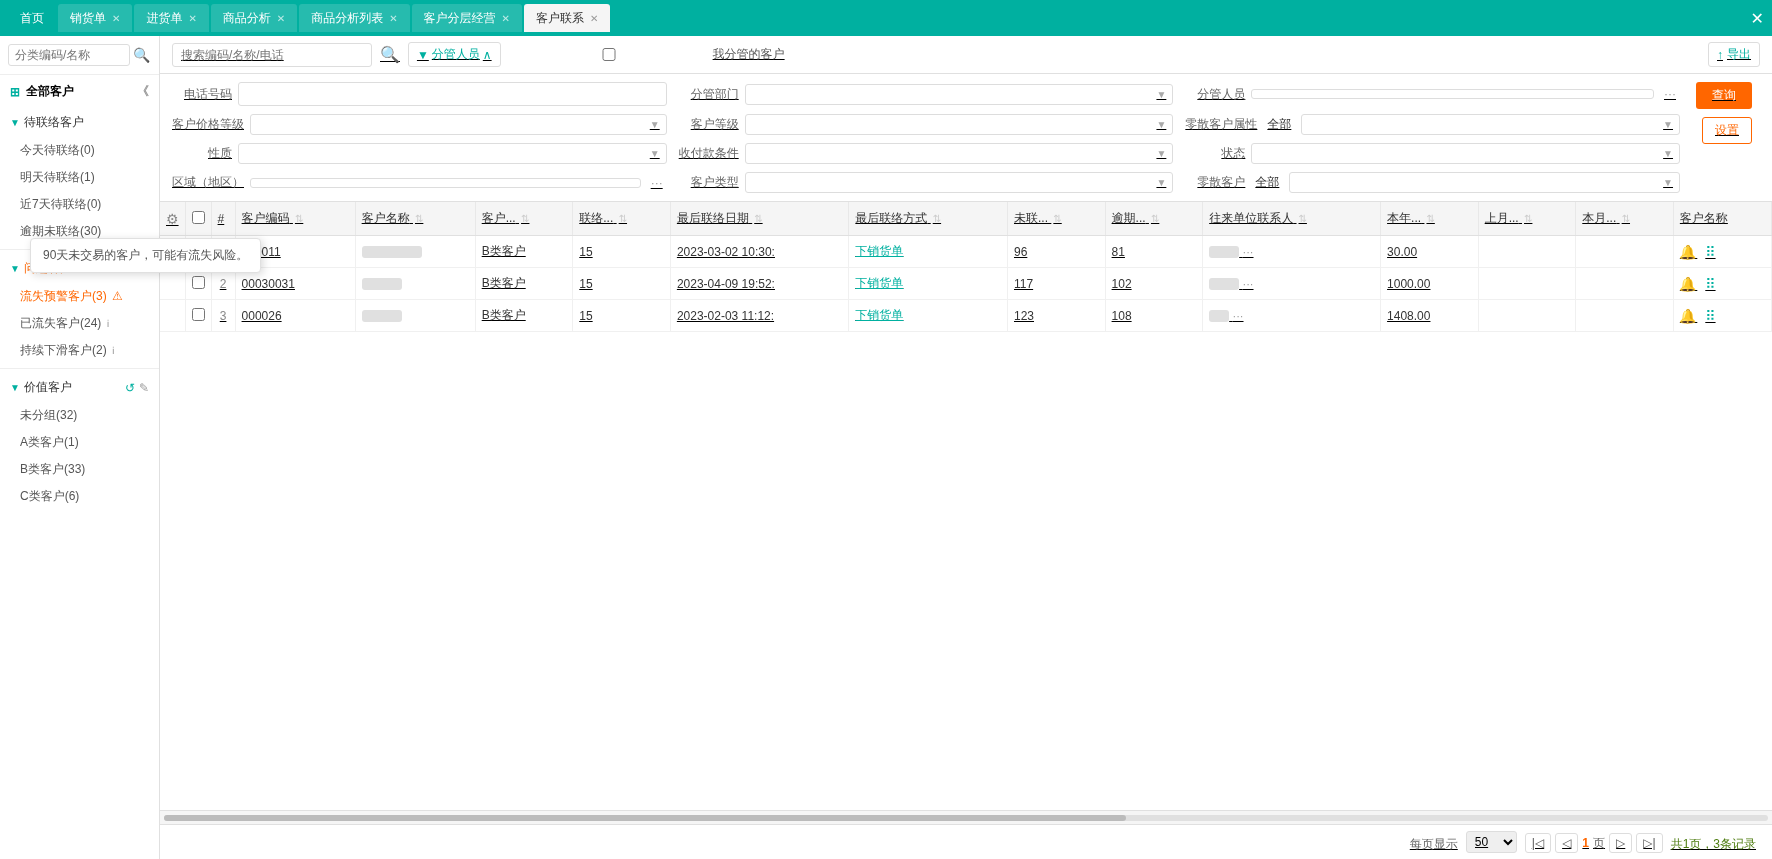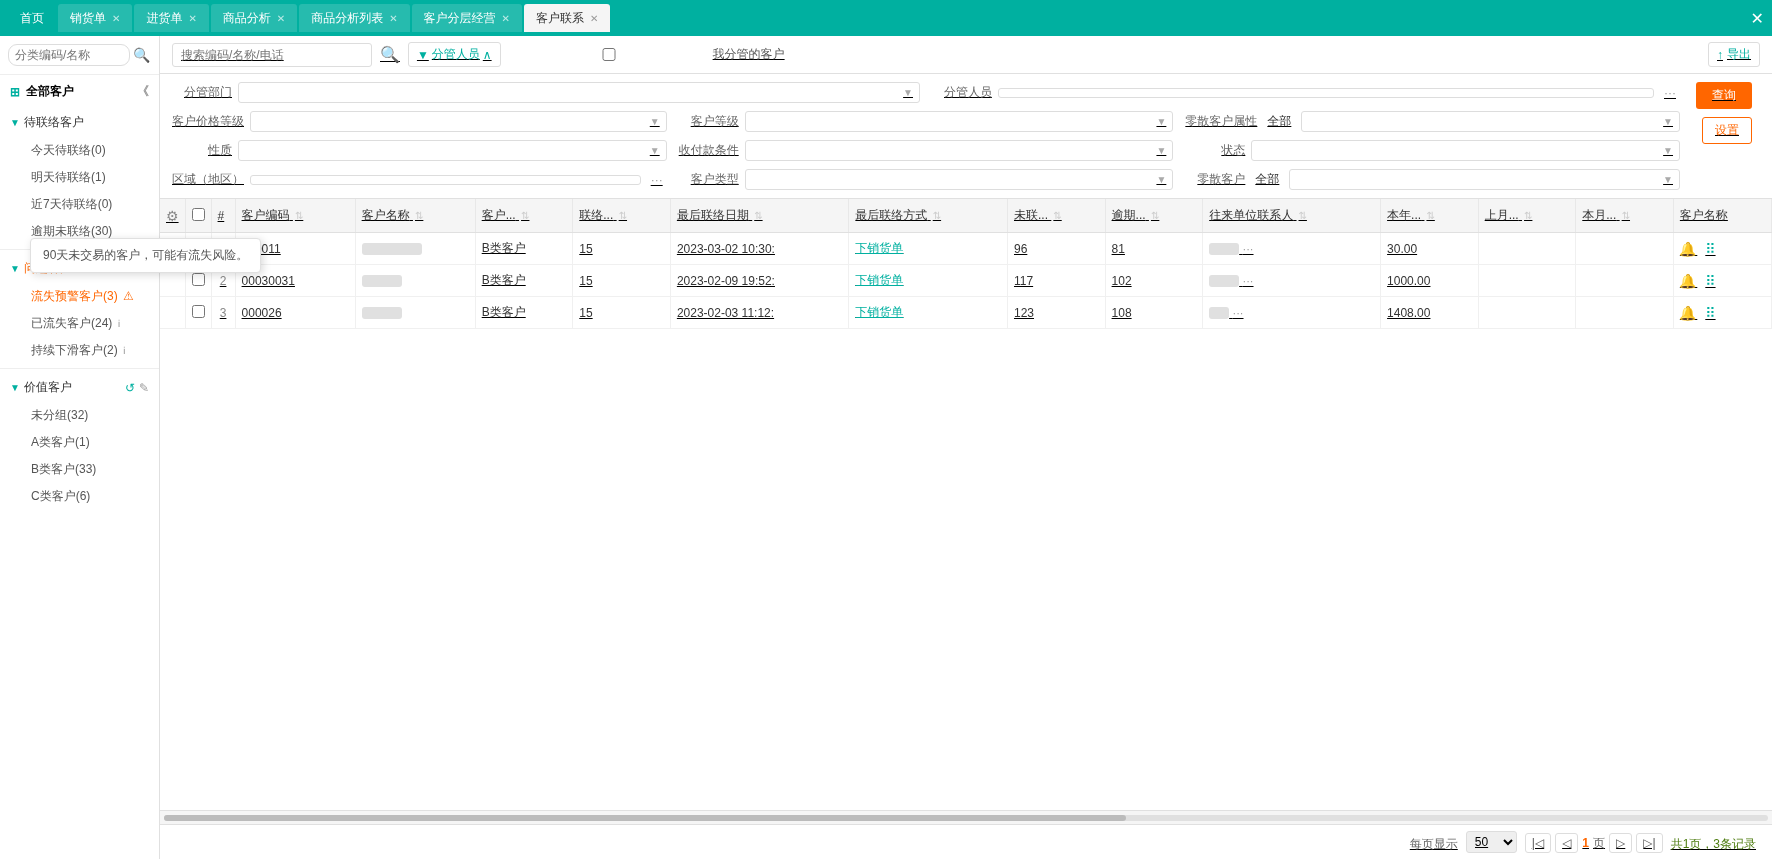--- a/index.html
+++ b/index.html
@@ -28,42 +28,42 @@
 
     
     .sidebar {
       width: 160px; background: white; border-right: 1px solid #e0e0e0;
       display: flex; flex-direction: column; overflow-y: auto;
     }
     .sidebar-search {
       display: flex; align-items: center; padding: 8px; border-bottom: 1px solid #eee; gap: 4px;
     }
     .sidebar-search input {
-      border: 1px solid #ddd; border-radius: 9px; padding: 3px 6px; font-size: 12px;
+      border: 1px solid #ddd; border-radius: 3px; padding: 3px 6px; font-size: 12px;
       width: 100%; outline: none;
     }
     .sidebar-search .search-icon { color: #aaa; font-size: 14px; }
 
     .sidebar-all {
       display: flex; align-items: center; padding: 8px 10px; font-weight: bold; font-size: 13px;
       cursor: pointer; gap: 6px;
     }
     .sidebar-all .grid-icon { color: #00b0a0; }
     .sidebar-all .collapse-icon { margin-left: auto; color: #999; }
 
     .sidebar-group { }
     .sidebar-group-header {
       display: flex; align-items: center; padding: 6px 10px; cursor: pointer;
       color: #333; font-size: 12px; gap: 4px;
     }
     .sidebar-group-header .arrow { color: #00b0a0; font-size: 10px; }
     .sidebar-group-header.orange { color: #ff6600; }
 
     .sidebar-item {
-      padding: 5px 10px 5px 20px; cursor: pointer; color: #555; font-size: 12px; margin-left: 11px;
+      padding: 5px 10px 5px 20px; cursor: pointer; color: #555; font-size: 12px;
     }
     .sidebar-item.active { color: #ff6600; font-weight: normal; }
 
     .sidebar-divider { height: 1px; background: #eee; margin: 4px 0; }
 
     .sidebar-value-group { }
     .sidebar-value-header {
       display: flex; align-items: center; padding: 6px 10px; cursor: pointer; color: #333; gap: 4px;
     }
     .sidebar-value-header .arrow { color: #00b0a0; font-size: 10px; }
@@ -325,20 +325,24 @@
       </div>
     </div>
 
     <div class="filter-panel">
       <div style="display:flex; gap:0;">
 
         <div style="flex:1; padding-right:8px;">
 
           <div class="filter-row">
             <div class="filter-field">
+              <span class="filter-label">电话号码</span>
+              <input class="filter-input" type="text" style="">
+            </div>
+            <div class="filter-field">
               <span class="filter-label">分管部门</span>
               <div class="filter-select">
                 <span></span>
                   <span class="arrow">▼</span>
               </div>
             </div>
             <div class="filter-field">
               <span class="filter-label">分管人员</span>
               <div class="filter-select">
                 <span></span>
@@ -535,21 +539,21 @@
             <td class="checkbox-col">
               <input type="checkbox" style="">
             </td>
             <td class="num-col">2</td>
             <td>00030031</td>
             <td>
               <span class="cell-blur" style="width:40px;"></span>
             </td>
             <td>B类客户</td>
             <td>15</td>
-            <td>2023-02-09 19:52:</td>
+            <td>2023-04-09 19:52:</td>
             <td>
               <span class="cell-link">下销货单</span>
             </td>
             <td>117</td>
             <td>102</td>
             <td>
               <span class="cell-blur" style="width:30px;"></span>
               <span style="color:#999;font-size:11px;"> ···</span>
             </td>
             <td>1000.00</td>

